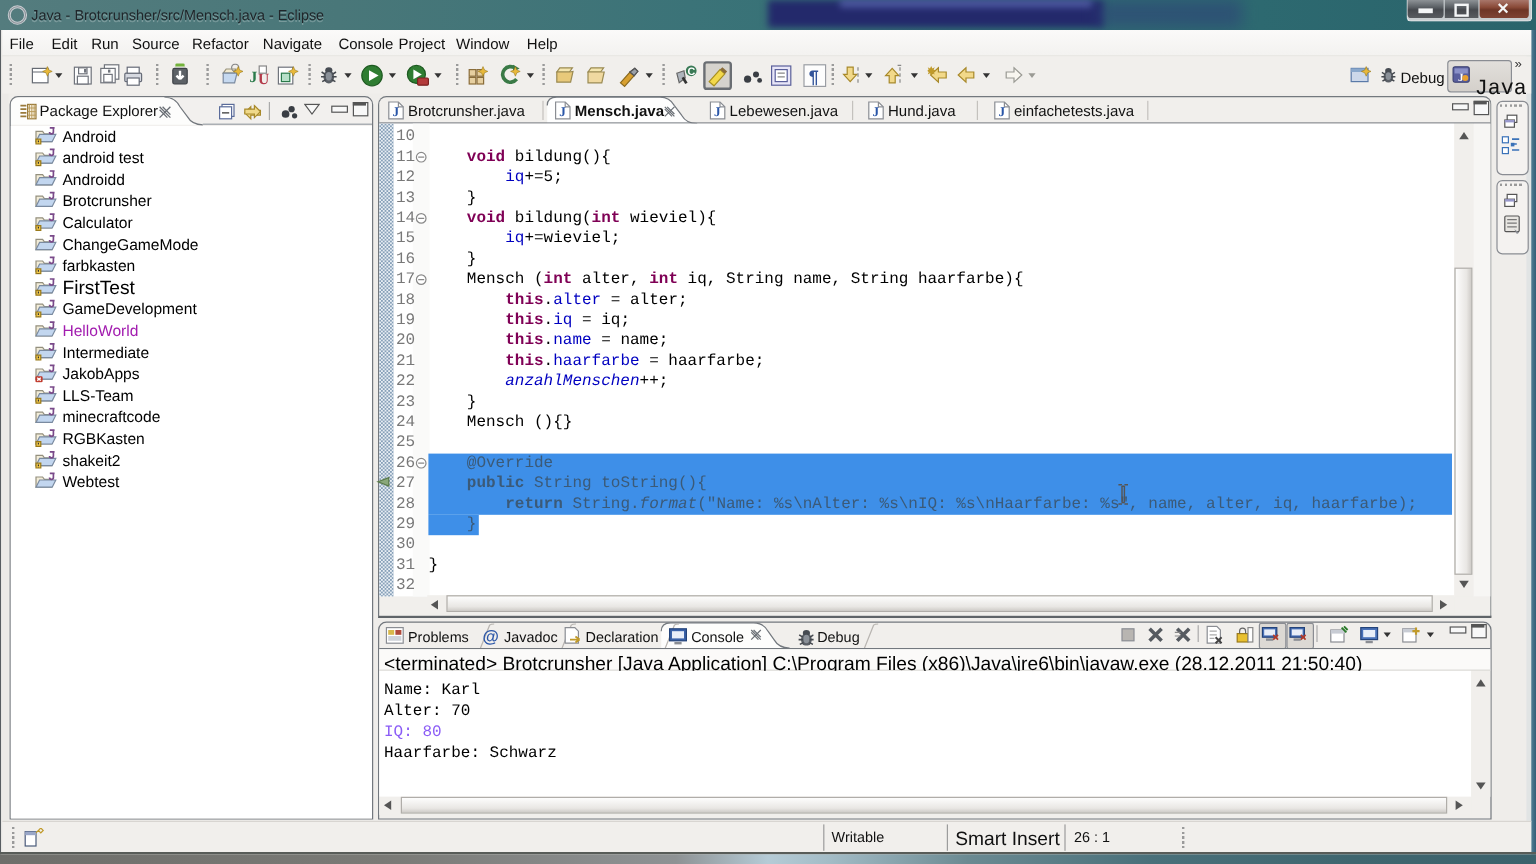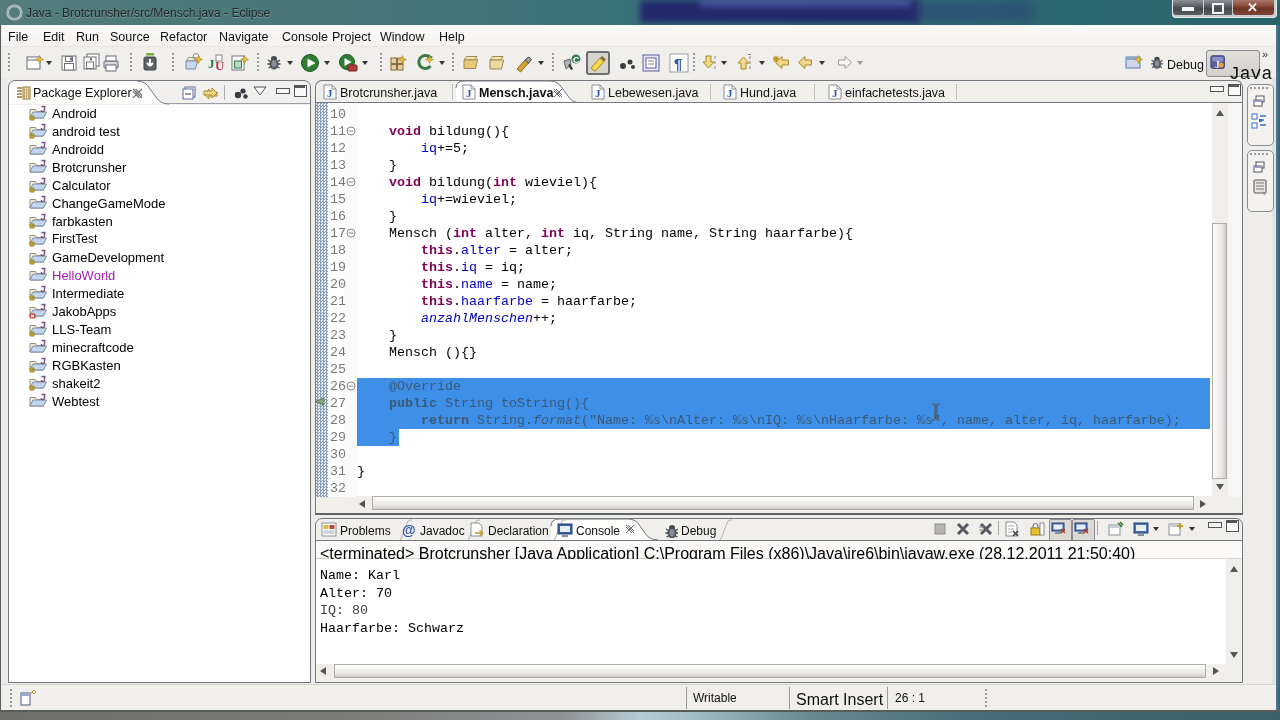--- a/index.html
+++ b/index.html
@@ -310,21 +310,21 @@
     <path d="M3 12v1.5M3 14.6v.1" stroke="#333"></path>
   </svg>
 <div class="abs" style="left:52px;top:214px;font-size:13px;color:#000;">farbkasten</div>
 <svg class="abs" style="left:29px;top:231px;" width="19" height="16" viewBox="0 0 19 16">
  <path d="M1 13V4.5h5.5L8 6.5h6V13z" fill="#f2ecd8" stroke="#94907e"></path>
  <path d="M1 13l3-6h13.5l-3 6z" fill="#c2d6ef" stroke="#7a8aa0"></path>
  <path d="M12.5 1.5h4M15.5 1.5v3.5a1.6 1.6 0 01-3.2 0" stroke="#7a4a8a" stroke-width="1.4" fill="none"></path>
     <path d="M1 11l4 0 0 4 -4 0z" fill="#f2c94c" stroke="#9a7a1a"></path>
     <path d="M3 12v1.5M3 14.6v.1" stroke="#333"></path>
   </svg>
-<div class="abs" style="left:52px;top:232px;font-size:12px;color:#000;">FirstTest</div>
+<div class="abs" style="left:52px;top:232px;font-size:16px;color:#000;">FirstTest</div>
 <svg class="abs" style="left:29px;top:249px;" width="19" height="16" viewBox="0 0 19 16">
  <path d="M1 13V4.5h5.5L8 6.5h6V13z" fill="#f2ecd8" stroke="#94907e"></path>
  <path d="M1 13l3-6h13.5l-3 6z" fill="#c2d6ef" stroke="#7a8aa0"></path>
  <path d="M12.5 1.5h4M15.5 1.5v3.5a1.6 1.6 0 01-3.2 0" stroke="#7a4a8a" stroke-width="1.4" fill="none"></path>
     <path d="M1 11l4 0 0 4 -4 0z" fill="#f2c94c" stroke="#9a7a1a"></path>
     <path d="M3 12v1.5M3 14.6v.1" stroke="#333"></path>
   </svg>
 <div class="abs" style="left:52px;top:250px;font-size:13px;color:#000;">GameDevelopment</div>
 <svg class="abs" style="left:29px;top:267px;" width="19" height="16" viewBox="0 0 19 16">
  <path d="M1 13V4.5h5.5L8 6.5h6V13z" fill="#f2ecd8" stroke="#94907e"></path>
@@ -618,21 +618,21 @@
 <div class="abs" style="left:1226px;top:520px;width:11px;height:10px;border:1px solid #555;background:#f8f8f8;"></div>
 <div class="abs" style="left:1226px;top:520px;width:11px;height:3px;background:#555;"></div>
 
 <div class="abs" style="left:316px;top:540px;width:926px;height:1px;background:#73787e;"></div>
 <div class="abs" style="left:316px;top:541px;width:926px;height:18px;background:#fbfaf9;border-bottom:1px solid #d8d5d1;box-sizing:border-box;"></div>
 <div class="abs" style="left:320px;top:545px;font-size:16px;color:#000;"><span style="color:#000;">&lt;terminated&gt;</span> Brotcrunsher [Java Application] C:\Program Files (x86)\Java\jre6\bin\javaw.exe (28.12.2011 21:50:40)</div>
 <div class="abs" style="left:316px;top:559px;width:910px;height:105px;background:#fff;"></div>
 
 <div class="abs mono" style="left:320px;top:567.0px;color:#000;">Name: Karl</div>
 <div class="abs mono" style="left:320px;top:584.5px;color:#000;">Alter: 70</div>
-<div class="abs mono" style="left:320px;top:602.0px;color:#404040;">IQ: 80</div>
+<div class="abs mono" style="left:320px;top:602.0px;color:#8b5cf6;">IQ: 80</div>
 <div class="abs mono" style="left:320px;top:619.5px;color:#000;">Haarfarbe: Schwarz</div>
 <div class="abs" style="left:1226px;top:559px;width:16px;height:105px;background:#f1efec;"></div>
 <div class="abs" style="left:1230px;top:566px;width:0;height:0;border-left:4.5px solid transparent;border-right:4.5px solid transparent;border-bottom:6px solid #555;"></div>
 <div class="abs" style="left:1230px;top:652px;width:0;height:0;border-left:4.5px solid transparent;border-right:4.5px solid transparent;border-top:6px solid #555;"></div>
 <div class="abs" style="left:316px;top:664px;width:910px;height:15px;background:#f1efec;"></div>
 <div class="abs" style="left:320px;top:667px;width:0;height:0;border-top:4.5px solid transparent;border-bottom:4.5px solid transparent;border-right:6px solid #555;"></div>
 <div class="abs" style="left:1213px;top:667px;width:0;height:0;border-top:4.5px solid transparent;border-bottom:4.5px solid transparent;border-left:6px solid #555;"></div>
 <div class="abs" style="left:334px;top:664px;width:872px;height:14px;background:linear-gradient(#fdfdfd,#e9e7e4 70%,#cfccc8);border:1px solid #b0ada9;box-sizing:border-box;"></div>
 
 <div class="abs" style="left:1247px;top:84px;width:27px;height:62px;background:#f4f2f0;border:1px solid #8a8d93;border-radius:5px;box-sizing:border-box;"></div>

